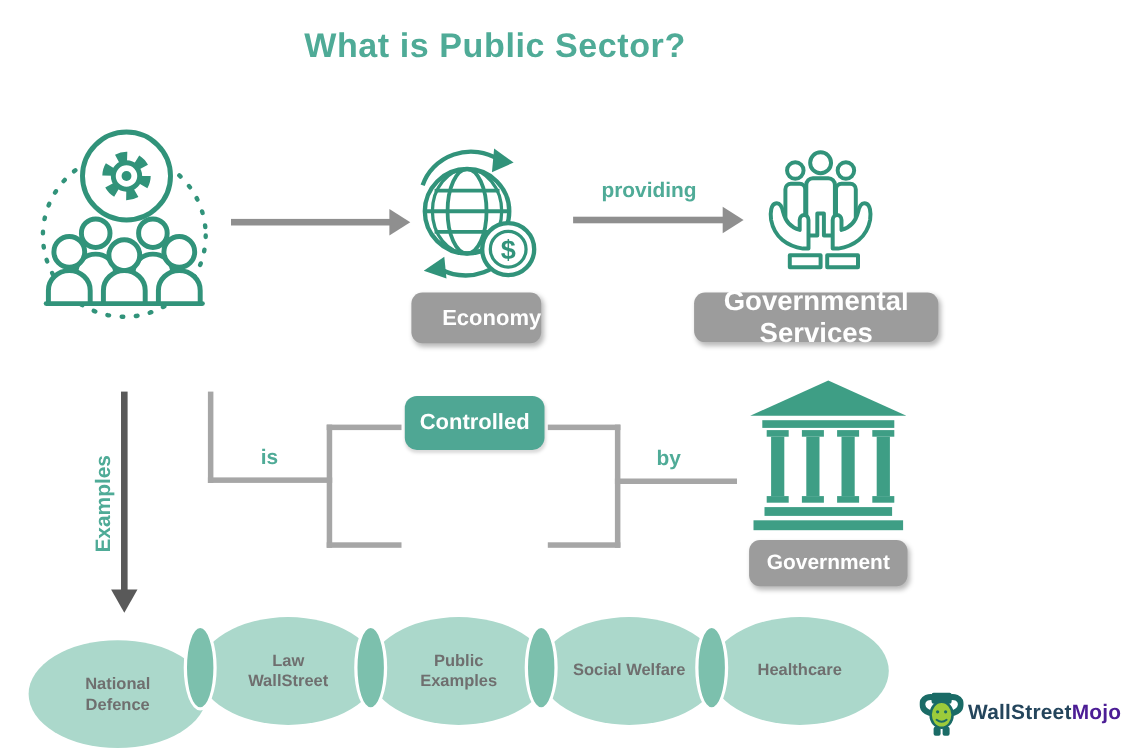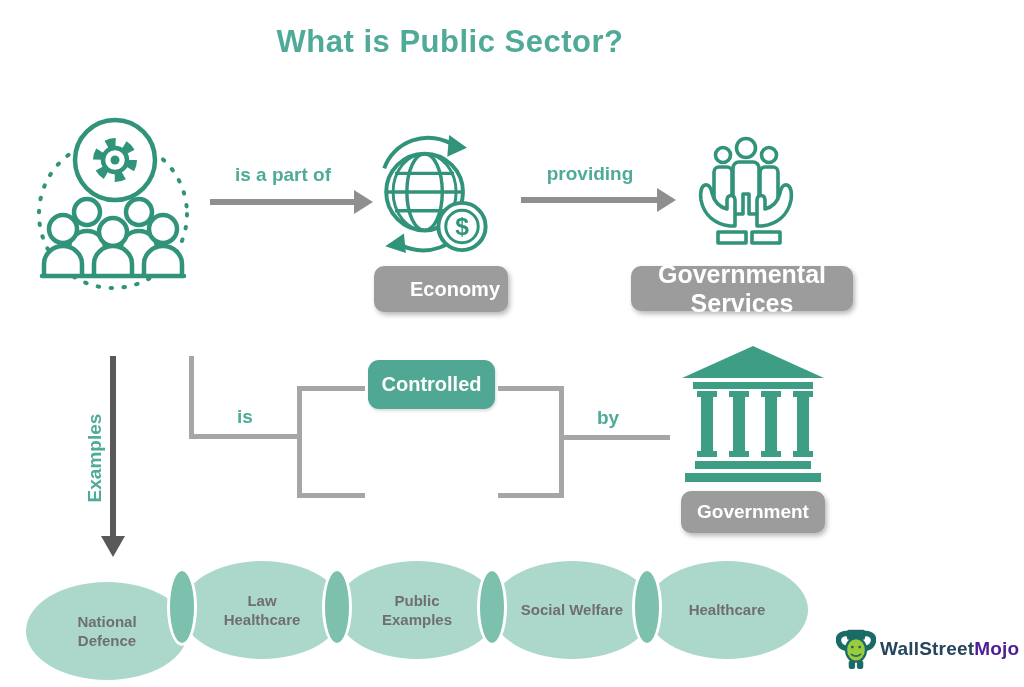--- a/index.html
+++ b/index.html
@@ -97,21 +97,20 @@
         <circle cx="88" cy="124" r="14" fill="#ffffff" stroke-width="4.5"></circle>
         <path d="M19,168 v-12 a19,18 0 0 1 38,0 v12" fill="#ffffff" stroke-width="4.5"></path>
         <path d="M119,168 v-12 a19,18 0 0 1 38,0 v12" fill="#ffffff" stroke-width="4.5"></path>
         <path d="M69,168 v-12 a19,18 0 0 1 38,0 v12" fill="#ffffff" stroke-width="4.5"></path>
         <line x1="17" y1="168" x2="159" y2="168" stroke-width="4.5" stroke-linecap="round"></line>
       </g>
     </svg>
   </div>
 
 
-  <div class="abs edge-label" style="left:213px; top:164px; width:140px;">is a part of</div>
   <div class="abs arrow-line" style="left:210px; top:199px; width:145px; height:6px;"></div>
   <div class="abs arrow-head-right" style="left:354px; top:190px;"></div>
 
   <div class="abs" style="left:368px; top:133px;">
     <svg width="124" height="126" viewBox="0 0 125 128" fill="none">
       <g stroke="#31937A">
         <circle cx="57" cy="60" r="39" stroke-width="4"></circle>
         <ellipse cx="57" cy="60" rx="18" ry="39" stroke-width="3.5"></ellipse>
         <ellipse cx="57" cy="60" rx="32" ry="39" stroke-width="3"></ellipse>
         <line x1="27" y1="41" x2="87" y2="41" stroke-width="3.5"></line>
@@ -121,21 +120,21 @@
         <path d="M101,86 A47,45 0 0 1 30,112" stroke-width="4"></path>
         <polygon points="82,2 100,15 80,24" fill="#31937A" stroke="none"></polygon>
         <polygon points="36,102 17,115 38,122" fill="#31937A" stroke="none"></polygon>
         <circle cx="95" cy="95" r="24" fill="#ffffff" stroke-width="4"></circle>
         <circle cx="95" cy="95" r="16.5" stroke-width="3"></circle>
         <text x="95" y="104" text-anchor="middle" font-size="25" font-weight="bold" fill="#31937A" stroke="none" font-family="Liberation Sans, sans-serif">$</text>
       </g>
     </svg>
   </div>
 
-  <div class="abs gray-box" style="left:374px; top:266px; width:134px; height:46px; font-size:20px;padding-left:28px;">
+  <div class="abs gray-box" style="left:374px; top:266px; width:118px; height:46px; font-size:20px;padding-left:28px;">
     <span>Economy</span>
   </div>
 
   <div class="abs edge-label" style="left:520px; top:163px; width:140px;">providing</div>
   <div class="abs arrow-line" style="left:521px; top:197px; width:137px; height:6px;"></div>
   <div class="abs arrow-head-right" style="left:657px; top:188px;"></div>
 
   <div class="abs" style="left:696px; top:130px;">
     <svg width="100" height="119" viewBox="0 0 100 119" fill="none">
       <g stroke="#31937A" stroke-width="3.6" stroke-linejoin="round">
@@ -206,21 +205,21 @@
   </div>
 
   <div class="abs dark-line" style="left:110px; top:356px; width:6px; height:181px;"></div>
   <div class="abs arrow-head-down" style="left:101px; top:536px;"></div>
   <div class="abs edge-label rotated" style="left:30px; top:447px; width:130px;">Examples</div>
 
   <div class="abs ellipse" style="left:26px;  top:582px;">
     <div class="lbl">National Defence</div>
   </div>
   <div class="abs ellipse" style="left:181px; top:561px;">
-    <div class="lbl">Law Healthcare</div>
+    <div class="lbl">Law WallStreet</div>
   </div>
   <div class="abs ellipse" style="left:336px; top:561px;">
     <div class="lbl">Public Examples</div>
   </div>
   <div class="abs ellipse" style="left:491px; top:561px;">
     <div class="lbl">Social Welfare</div>
   </div>
   <div class="abs ellipse" style="left:646px; top:561px;">
     <div class="lbl">Healthcare</div>
   </div>

